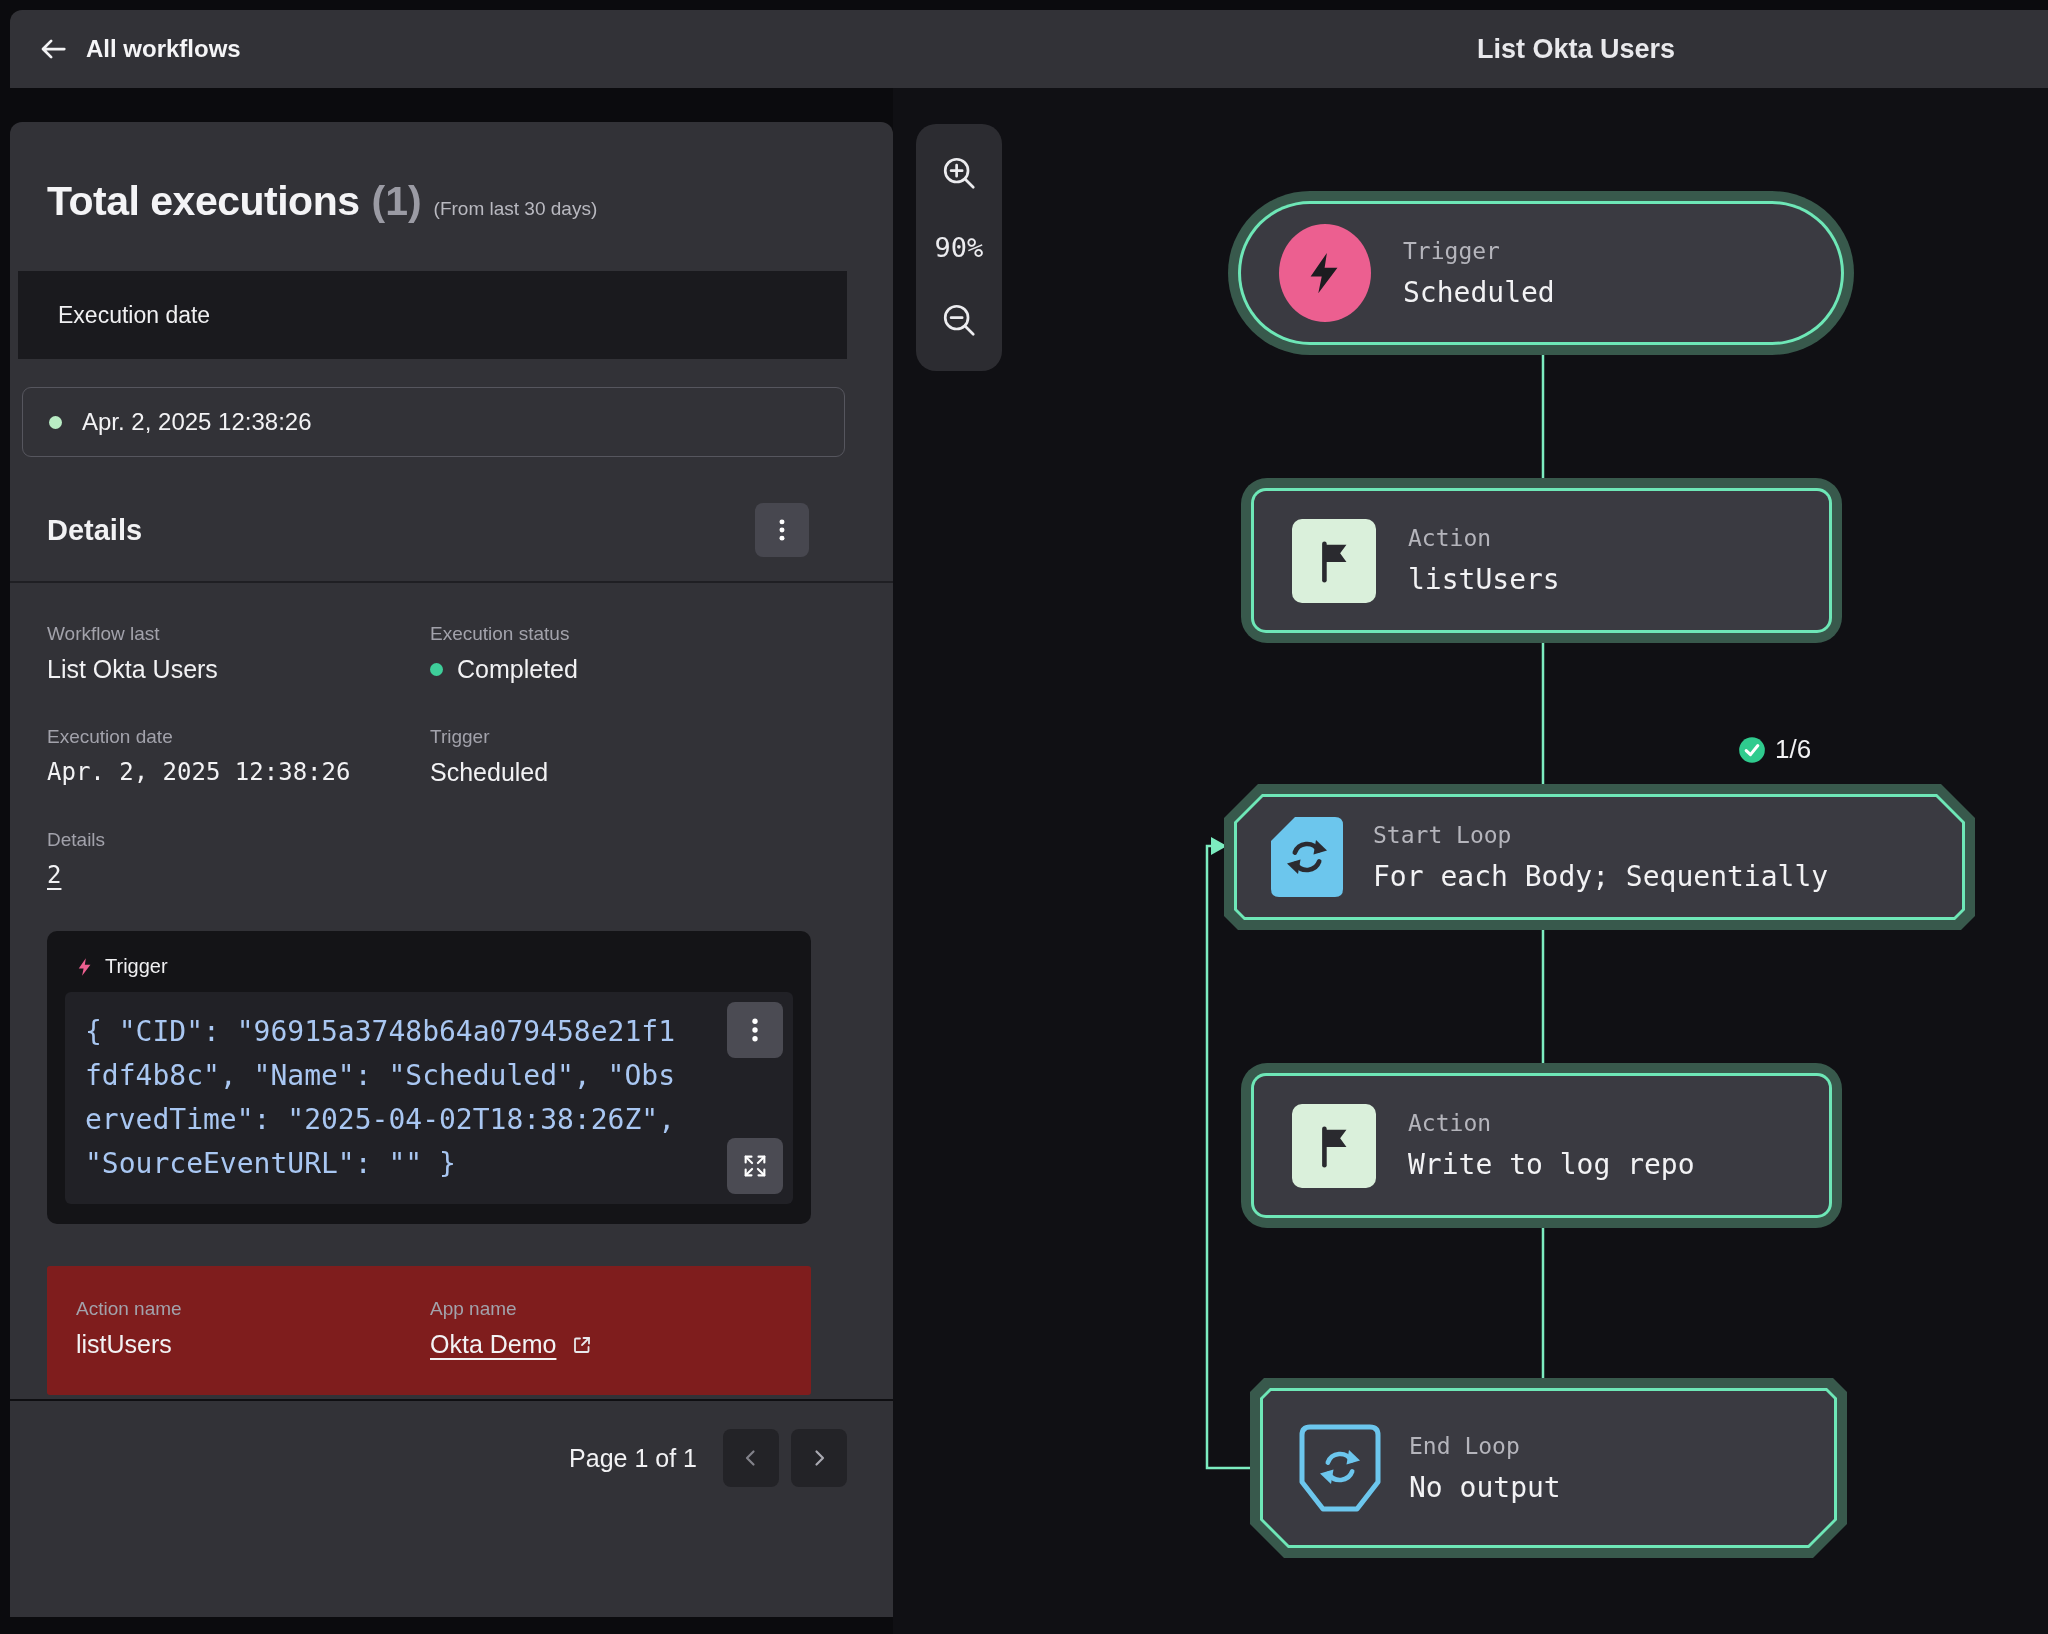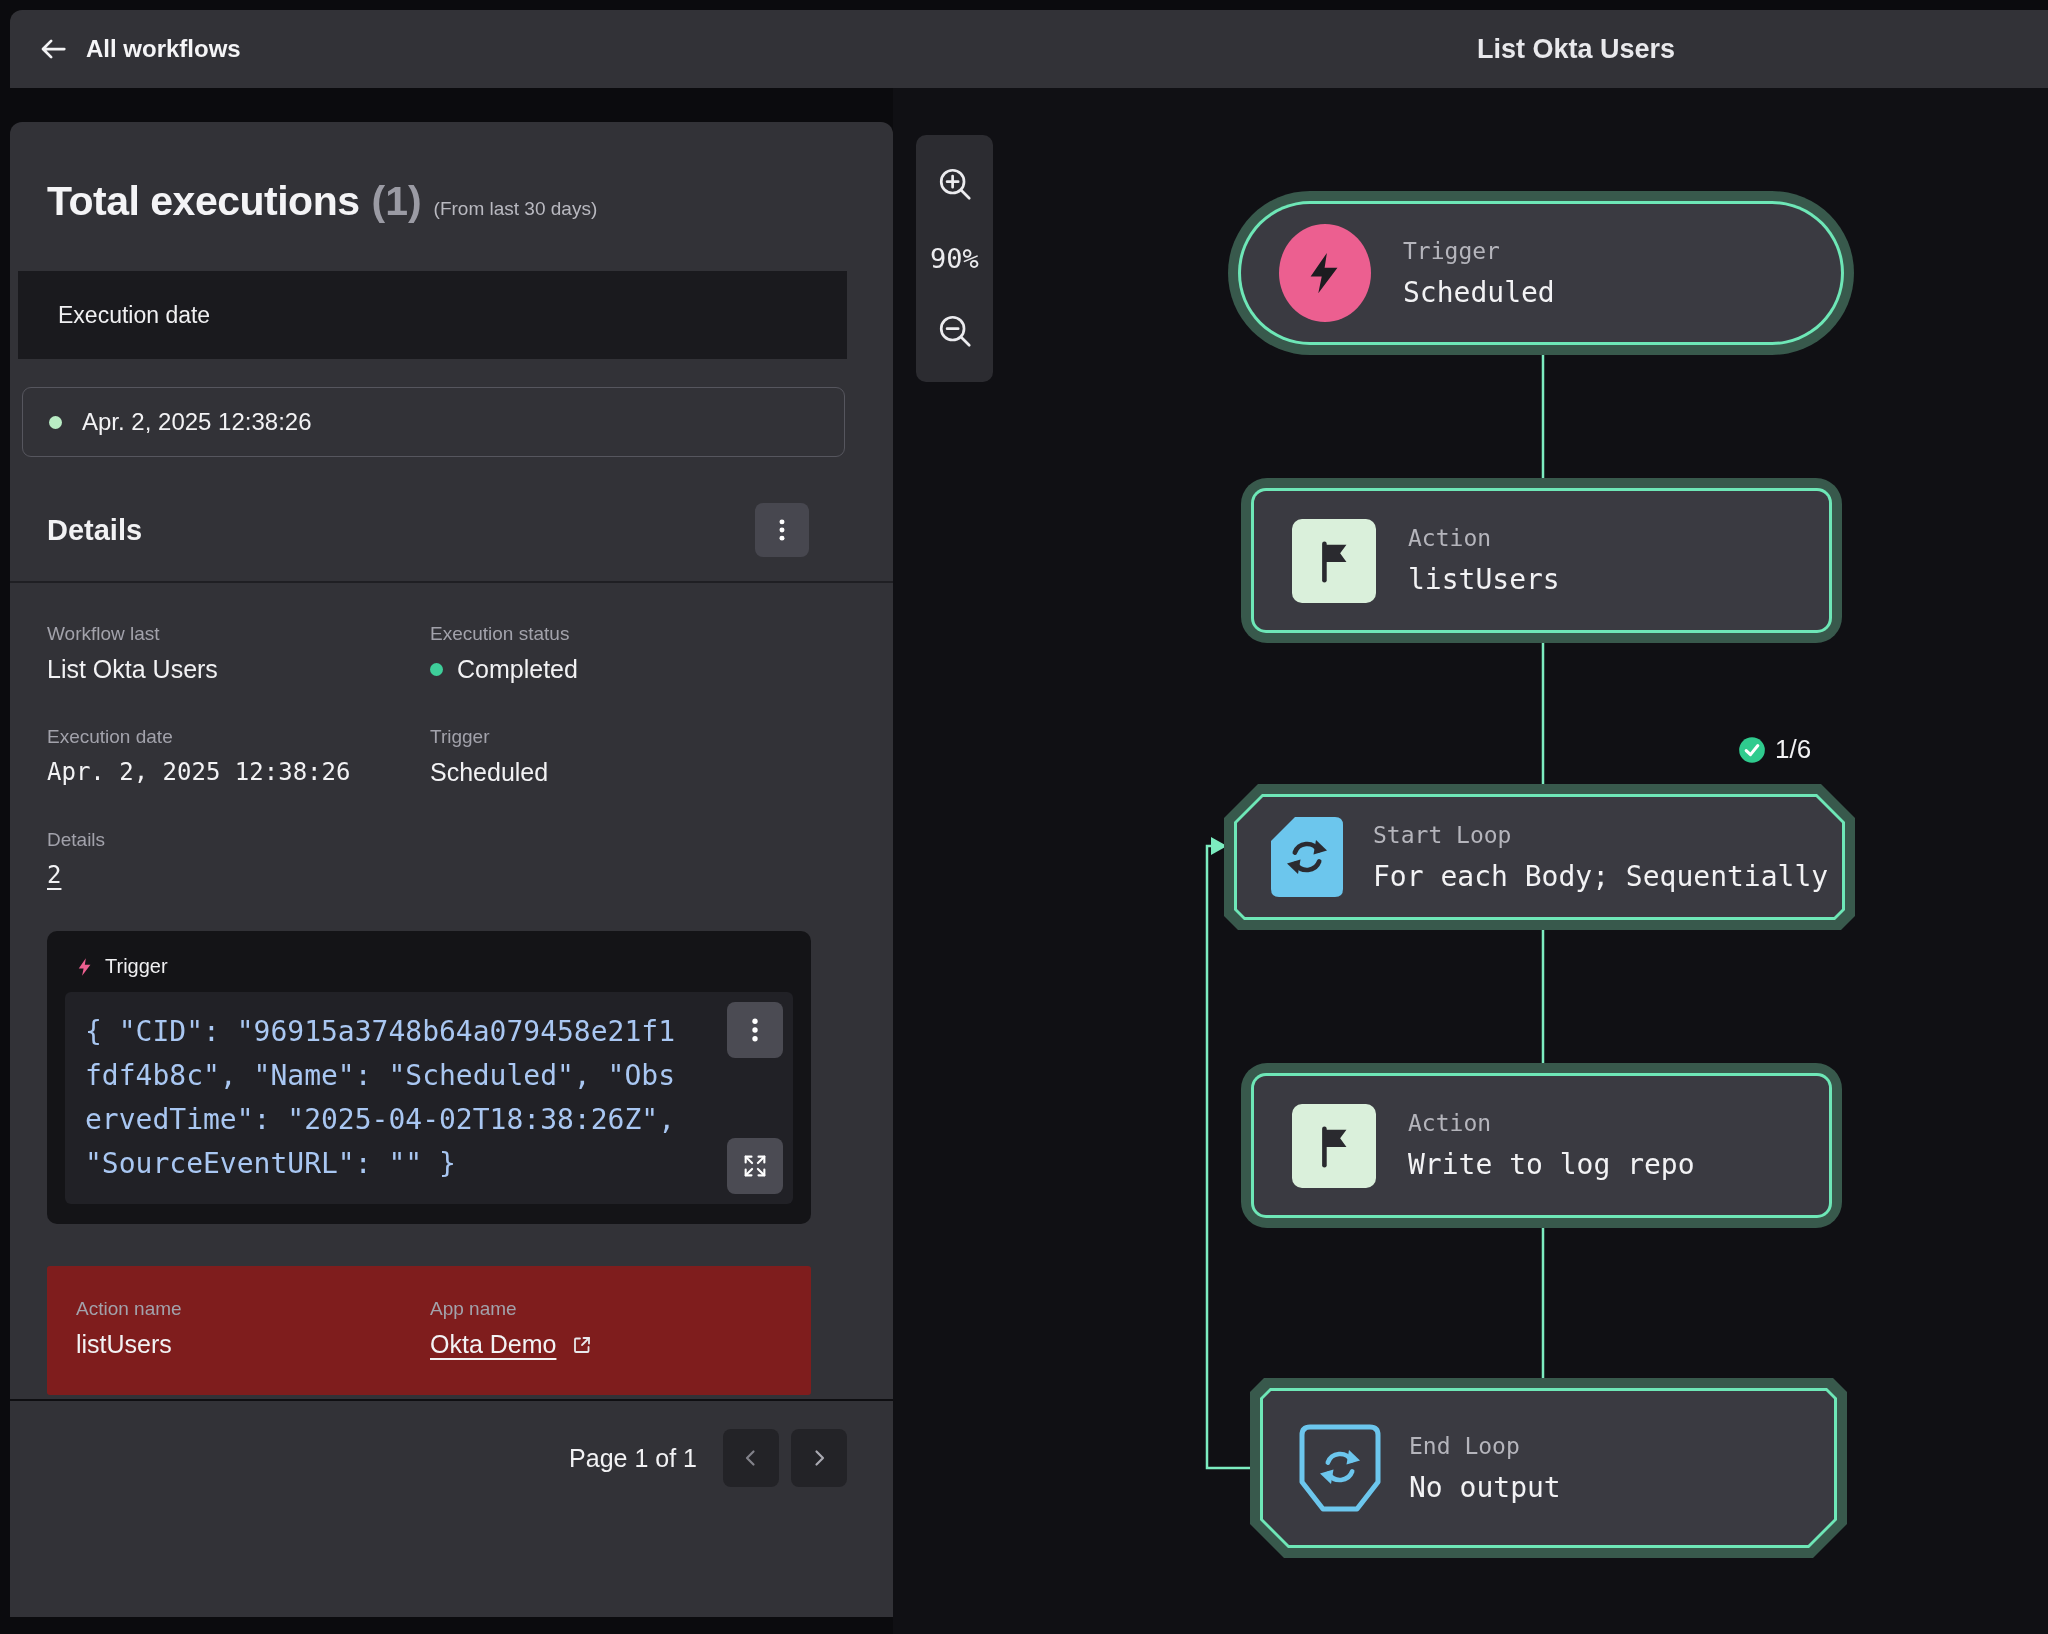--- a/index.html
+++ b/index.html
@@ -62,21 +62,21 @@
   .pg-btn .icn { width:24px; height:24px; }
   .pg-prev { color:#82828a; }
   .pg-next { color:#a9a9b1; }
 
   .done-btn { position:absolute; left:24px; right:27px; bottom:22px; height:73px; background:#4c4c54; border:none; border-radius:8px; font-family:inherit; font-size:27px; font-weight:bold; color:#f1f1f3; cursor:pointer; box-shadow:0 3px 6px rgba(0,0,0,0.35); }
 
   
   .canvas { position:absolute; left:893px; top:88px; width:1155px; height:1546px; background:#101014; }
   .connectors { position:absolute; left:0; top:0; pointer-events:none; }
 
-  .zoombar { position:absolute; left:23px; top:36px; width:77px; border-radius:10px; background:#2c2c31; display:flex; flex-direction:column; align-items:center; padding:30px 0; gap:38px;margin-top:11px; }
+  .zoombar { position:absolute; left:23px; top:36px; width:86px; border-radius:20px; background:#2c2c31; display:flex; flex-direction:column; align-items:center; padding:30px 0; gap:38px; }
   .zoom-btn { background:none; border:none; color:#ececef; width:40px; height:40px; cursor:pointer; }
   .zoom-btn .icn { width:38px; height:38px; }
   .zoom-level { font-family:"DejaVu Sans Mono", monospace; font-size:27px; color:#ececef; }
 
   .node { position:absolute; cursor:pointer; }
   .halo, .ring, .core { position:absolute; }
   .halo { inset:0; background:#38594c; }
   .ring { inset:10px; background:#6ee7b7; }
   .core { inset:13px; background:#3a3a41; }
   .n-pill .halo { border-radius:90px; }
@@ -347,21 +347,21 @@
     </div>
   </div>
 
   <div class="loop-badge">
     <svg class="icn">
         <use href="#i-check"></use>
       </svg>
     <span class="badge-text">1/6</span>
   </div>
 
-  <div class="node n-start" style="left:331px; top:696px; width:631px; height:146px;">
+  <div class="node n-start" style="left:331px; top:696px; width:751px; height:146px;">
     <div class="halo"></div>
       <div class="ring"></div>
       <div class="core"></div>
     <div class="n-content" style="padding-left:32px; gap:28px;">
       <svg class="ic-loop" width="76" height="84" viewBox="0 0 76 84">
         <path d="M26 2 H66 Q74 2 74 10 V74 Q74 82 66 82 H10 Q2 82 2 74 V26 Z" fill="#6cc6ed"></path>
         <g transform="translate(14,18)" color="#2b2b31">
             <use href="#i-sync" width="48" height="48"></use>
           </g>
       </svg>

